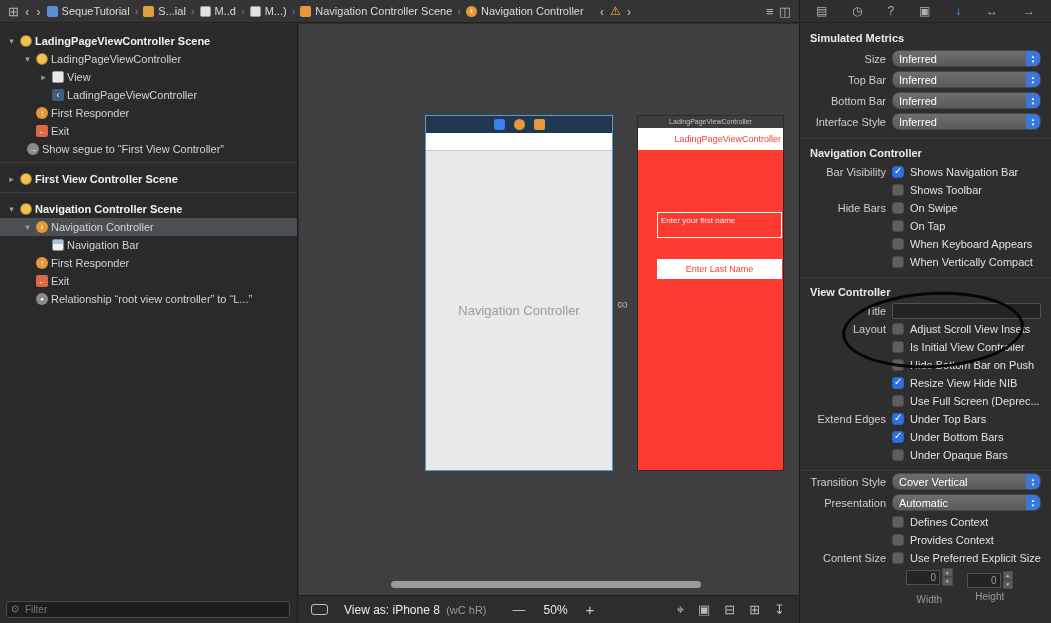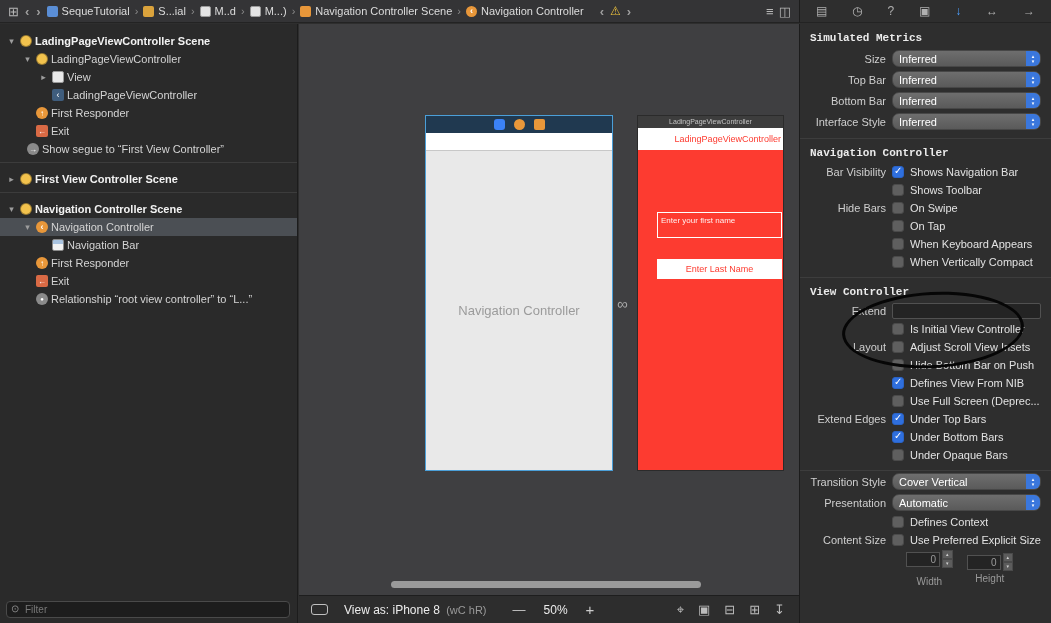--- a/index.html
+++ b/index.html
@@ -98,21 +98,21 @@
   .bb-ic{cursor:default;}
 
   
   .inspector-tabs{position:absolute;left:799px;top:0;width:252px;height:23px;background:#2e2e2e;
                   border-bottom:1px solid #232323;border-left:1px solid #1c1c1c;display:flex;
                   align-items:center;justify-content:space-between;padding:0 16px;}
   .itab{color:#b0b0b0;font-size:12px;cursor:default;}
   .itab.active{color:#4da0ff;font-weight:bold;}
   .inspector{position:absolute;left:799px;top:24px;width:252px;height:599px;background:#2e2e2e;
              border-left:1px solid #1c1c1c;overflow:hidden;}
-  .insp-section-title{font-weight:bold;color:#ebebeb;padding:8px 10px 4px 10px;font-family:Liberation Mono, monospace;}
+  .insp-section-title{font-weight:bold;color:#ebebeb;padding:8px 10px 4px 10px;}
   .insp-divider{border-top:1px solid #3d3d3d;margin-top:6px;}
   .insp-row{display:flex;align-items:center;min-height:18px;padding:1px 10px 1px 0;}
   .insp-row.popup-row{min-height:21px;}
   .insp-label{width:86px;text-align:right;color:#cfcfcf;flex:none;margin-right:6px;white-space:nowrap;
               overflow:hidden;}
   .popup{flex:1;height:17px;background:linear-gradient(#6e6e6e,#5a5a5a);border-radius:7px;display:flex;
          align-items:center;overflow:hidden;border:1px solid #474747;}
   .popup-text{flex:1;padding-left:6px;color:#ffffff;white-space:nowrap;overflow:hidden;}
   .popup-cap{width:14px;height:100%;background:#3a77dd;display:flex;flex-direction:column;align-items:center;
              justify-content:center;color:#fff;font-size:5px;line-height:5px;flex:none;}
@@ -383,42 +383,42 @@
         <span class="cb-text">When Keyboard Appears</span>
       </div>
       <div class="insp-row">
         <span class="insp-label"></span>
         <span class="cb"></span>
         <span class="cb-text">When Vertically Compact</span>
       </div>
       <div class="insp-divider"></div>
       <div class="insp-section-title">View Controller</div>
       <div class="insp-row">
-        <span class="insp-label">Extend</span>
+        <span class="insp-label">Title</span>
         <div class="tfield"></div>
       </div>
       <div class="insp-row">
+        <span class="insp-label">Layout</span>
+        <span class="cb"></span>
+        <span class="cb-text">Adjust Scroll View Insets</span>
+      </div>
+      <div class="insp-row">
         <span class="insp-label"></span>
         <span class="cb"></span>
         <span class="cb-text">Is Initial View Controller</span>
       </div>
       <div class="insp-row">
-        <span class="insp-label">Layout</span>
-        <span class="cb"></span>
-        <span class="cb-text">Adjust Scroll View Insets</span>
-      </div>
-      <div class="insp-row">
         <span class="insp-label"></span>
         <span class="cb"></span>
         <span class="cb-text">Hide Bottom Bar on Push</span>
       </div>
       <div class="insp-row">
         <span class="insp-label"></span>
         <span class="cb checked"></span>
-        <span class="cb-text">Defines View From NIB</span>
+        <span class="cb-text">Resize View Hide NIB</span>
       </div>
       <div class="insp-row">
         <span class="insp-label"></span>
         <span class="cb"></span>
         <span class="cb-text">Use Full Screen (Deprec...</span>
       </div>
       <div class="insp-row">
         <span class="insp-label">Extend Edges</span>
         <span class="cb checked"></span>
         <span class="cb-text">Under Top Bars</span>
@@ -453,20 +453,25 @@
             <span>▾</span>
           </span>
         </div>
       </div>
       <div class="insp-row">
         <span class="insp-label"></span>
         <span class="cb"></span>
         <span class="cb-text">Defines Context</span>
       </div>
       <div class="insp-row">
+        <span class="insp-label"></span>
+        <span class="cb"></span>
+        <span class="cb-text">Provides Context</span>
+      </div>
+      <div class="insp-row">
         <span class="insp-label">Content Size</span>
         <span class="cb"></span>
         <span class="cb-text">Use Preferred Explicit Size</span>
       </div>
       <div class="insp-row">
         <span class="insp-label"></span>
         <div class="stepgroup">
           <div class="stepfield">
             <span class="stepval">0</span>
             <div class="stepbtns">

